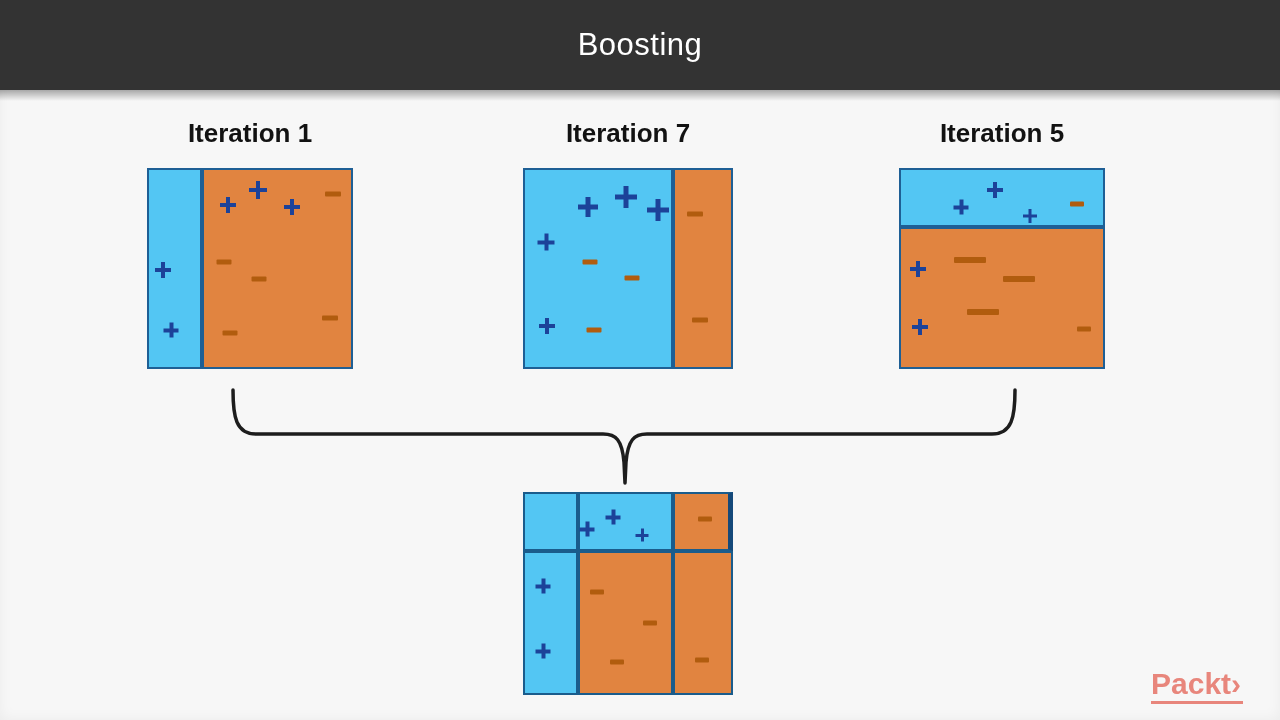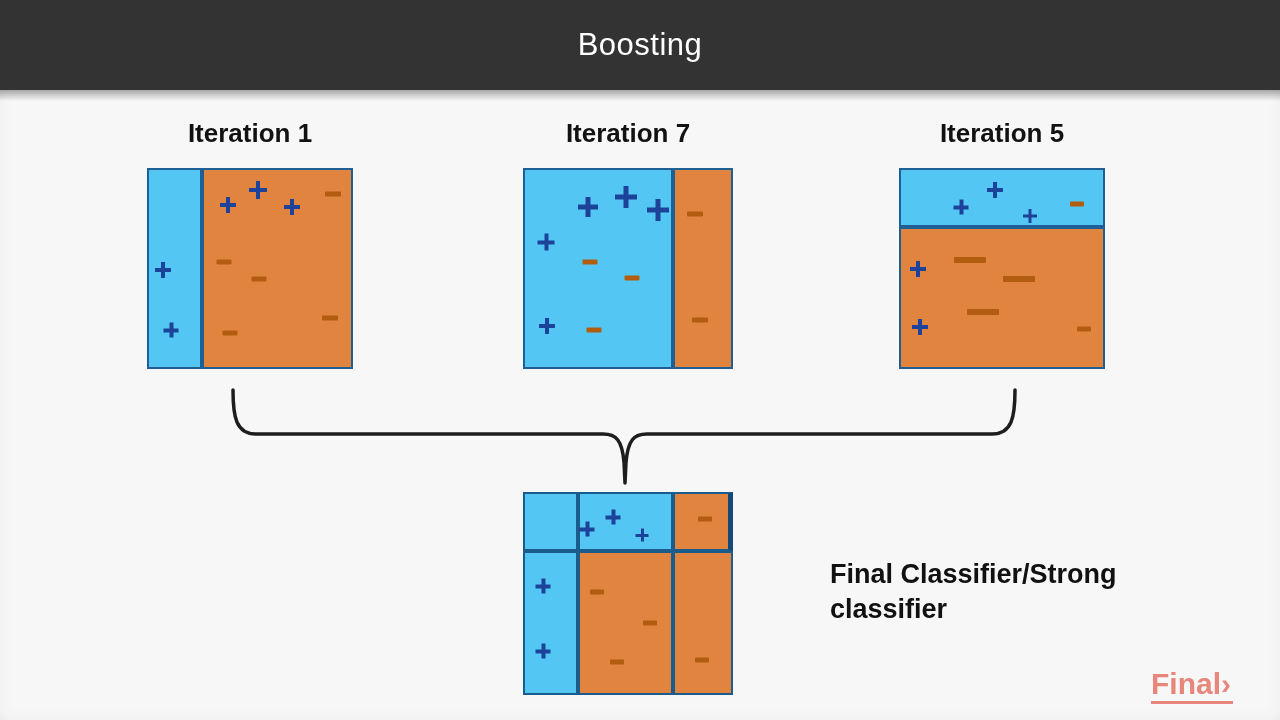--- a/index.html
+++ b/index.html
@@ -186,20 +186,16 @@
         <div class="sym minus" style="left: 127px; top: 131px; width: 14px; height: 5px;"></div>
         <div class="sym minus" style="left: 94px; top: 170px; width: 14px; height: 5px;"></div>
         <div class="sym minus" style="left: 179px; top: 168px; width: 14px; height: 5px;"></div>
       </div>
     </div>
 
   <svg class="brace" width="1280" height="720" viewBox="0 0 1280 720">
     <path d="M 233 390 C 233 417 236 434 256 434 L 603 434 C 616 434 622 440 624 462 L 625 483 L 626 462 C 628 440 634 434 647 434 L 992 434 C 1012 434 1015 417 1015 390"></path>
   </svg>
 
-  <div class="final-label">
-    <div>Final Classifier/Strong</div>
-    <div>classifier</div>
-  </div>
-
-  <div class="logo">Final›</div>
+
+  <div class="logo">Packt›</div>
 
 </div>
 
 </body></html>

